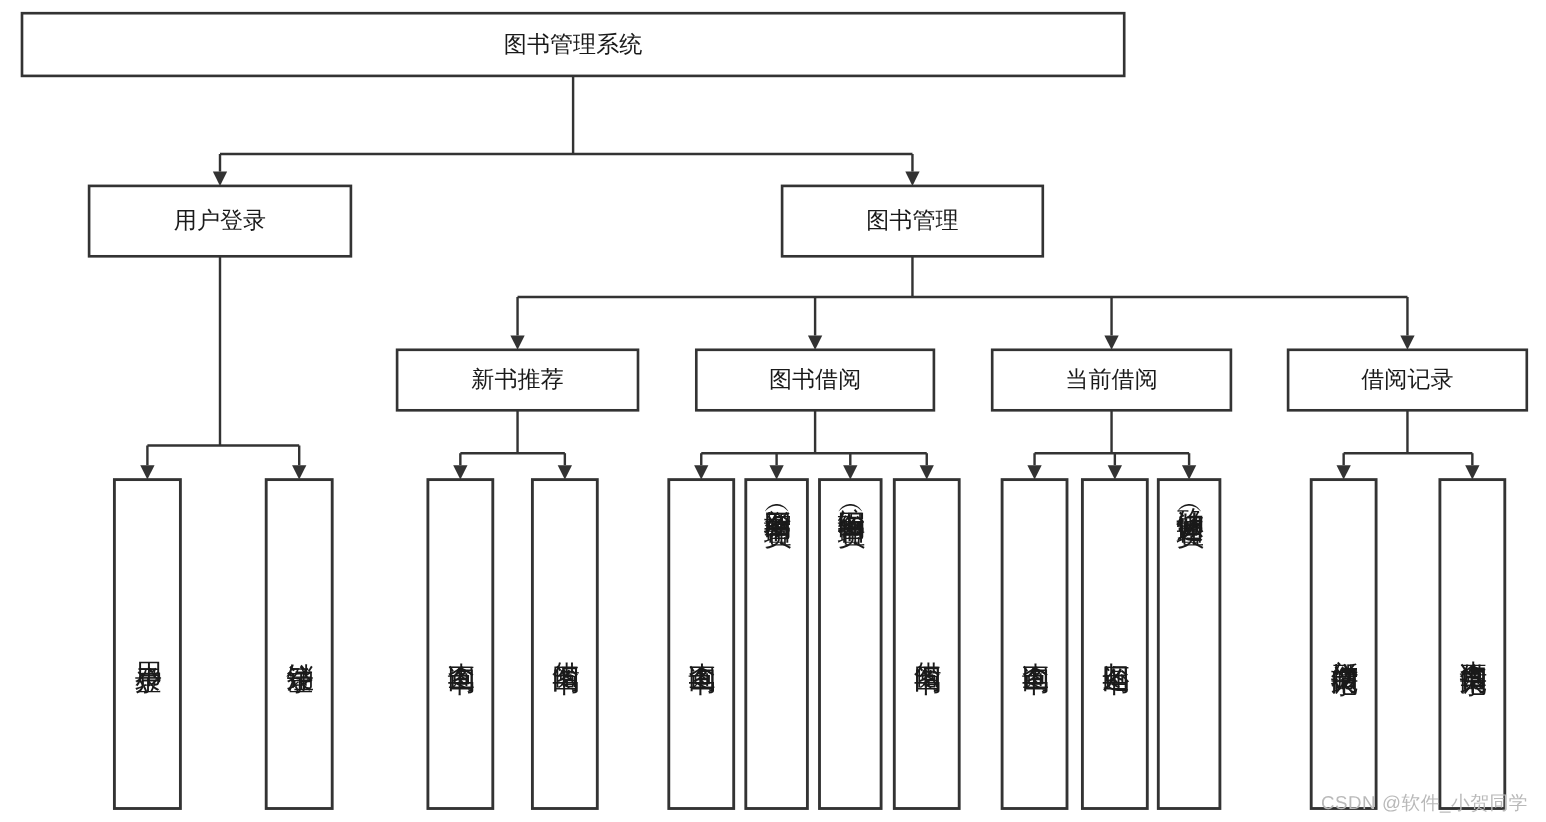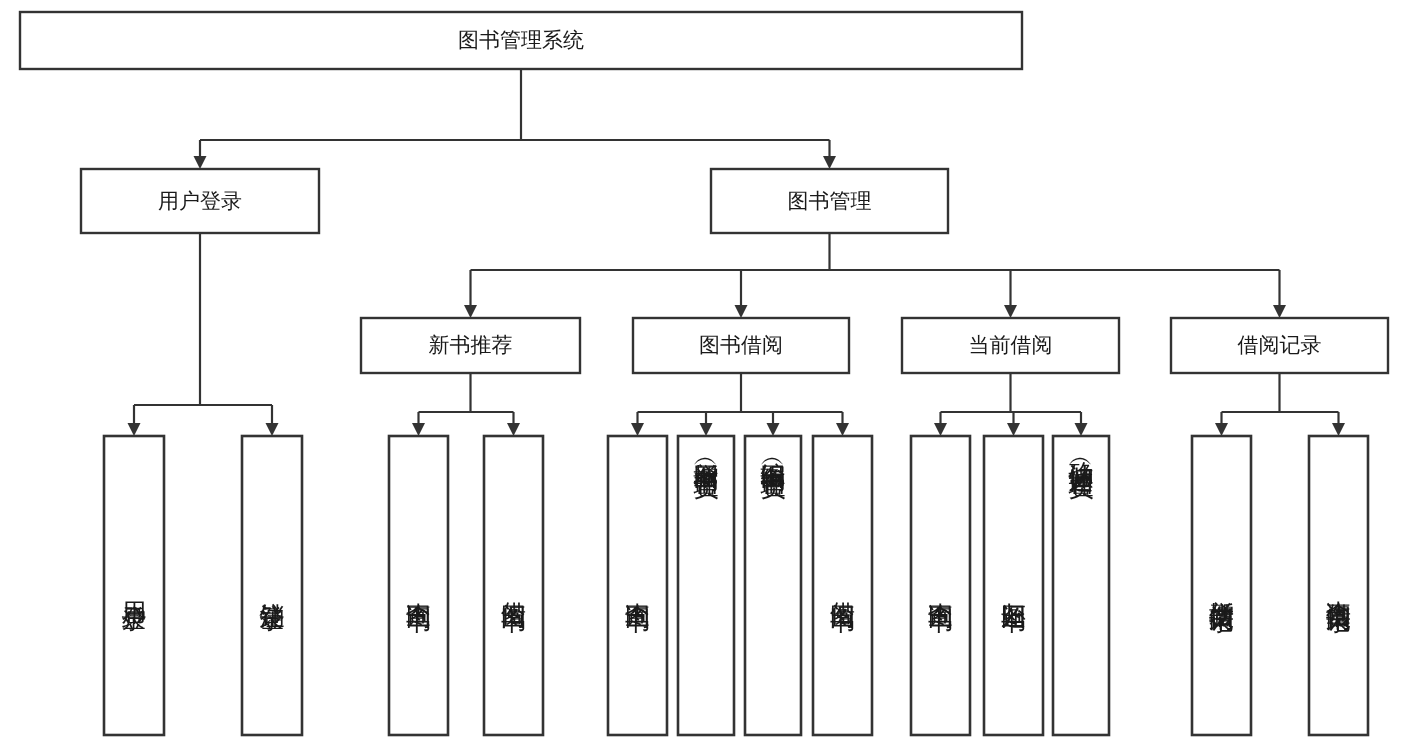--- a/index.html
+++ b/index.html
@@ -210,13 +210,14 @@
         <div class="leaf-label">确认归还（管理员）</div>
       </div>
       <div class="leaf-label-wrap" style="left: 1192px; top: 436px; width: 59px; height: 299px; align-items: center; padding-top: 0px; box-sizing: border-box;">
         <div class="leaf-label">新增借阅记录</div>
       </div>
       <div class="leaf-label-wrap" style="left: 1309px; top: 436px; width: 59px; height: 299px; align-items: center; padding-top: 0px; box-sizing: border-box;">
         <div class="leaf-label">查询借阅记录</div>
       </div>
     </div>
 
+  <div class="watermark">CSDN @软件_小贺同学</div>
 </div>
 
 </body></html>

